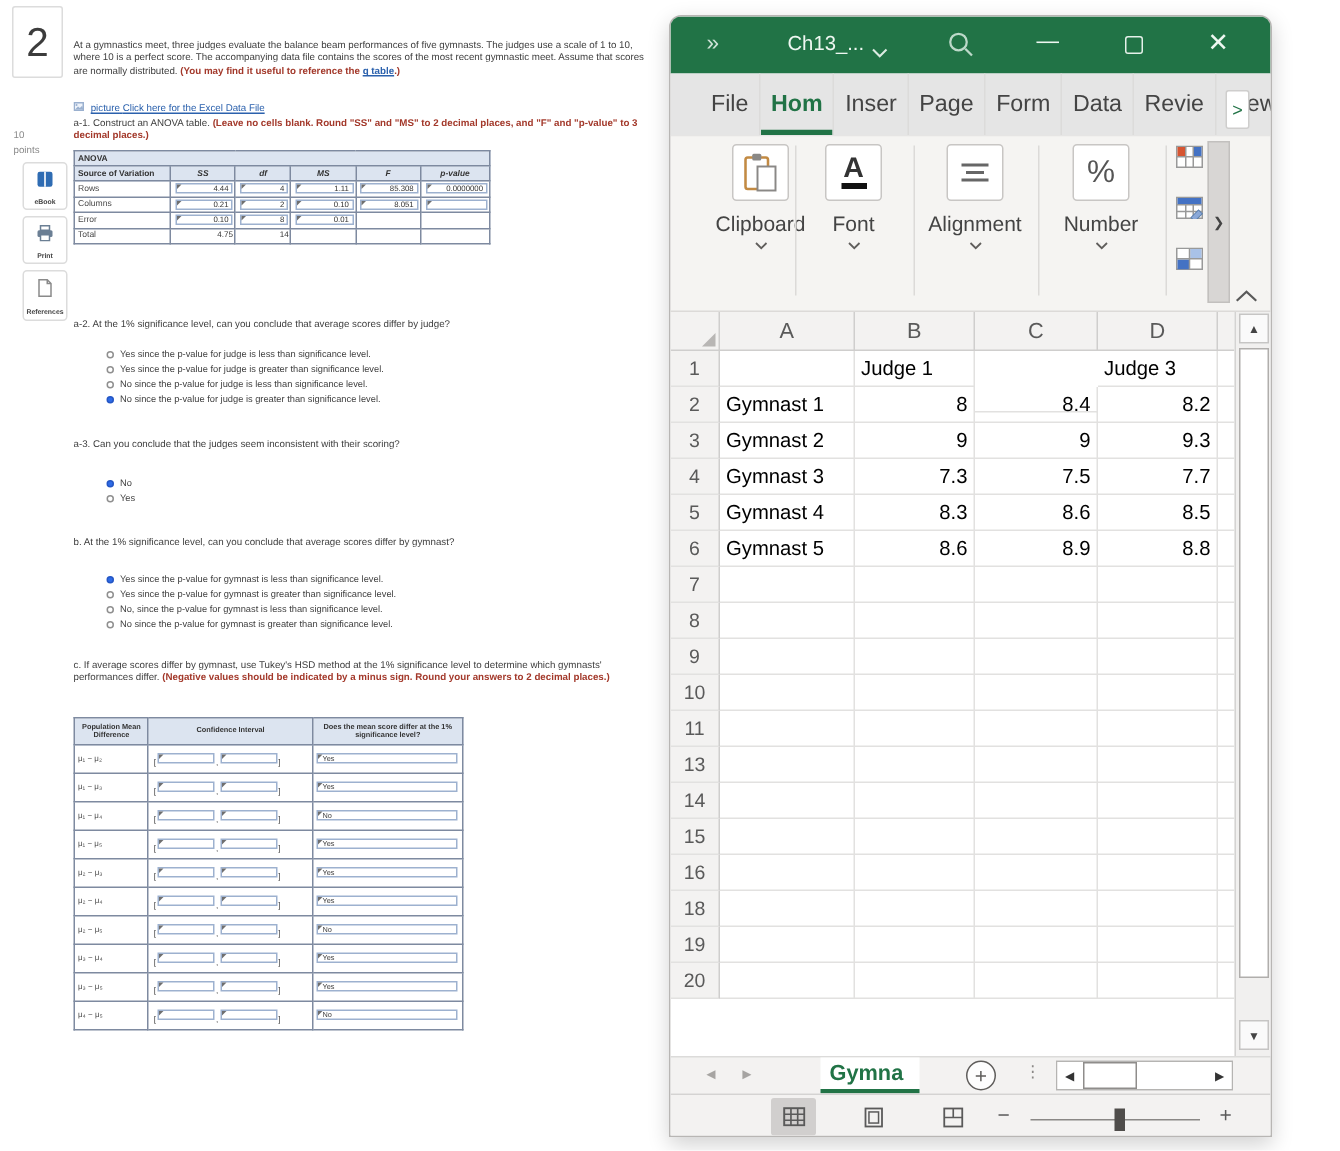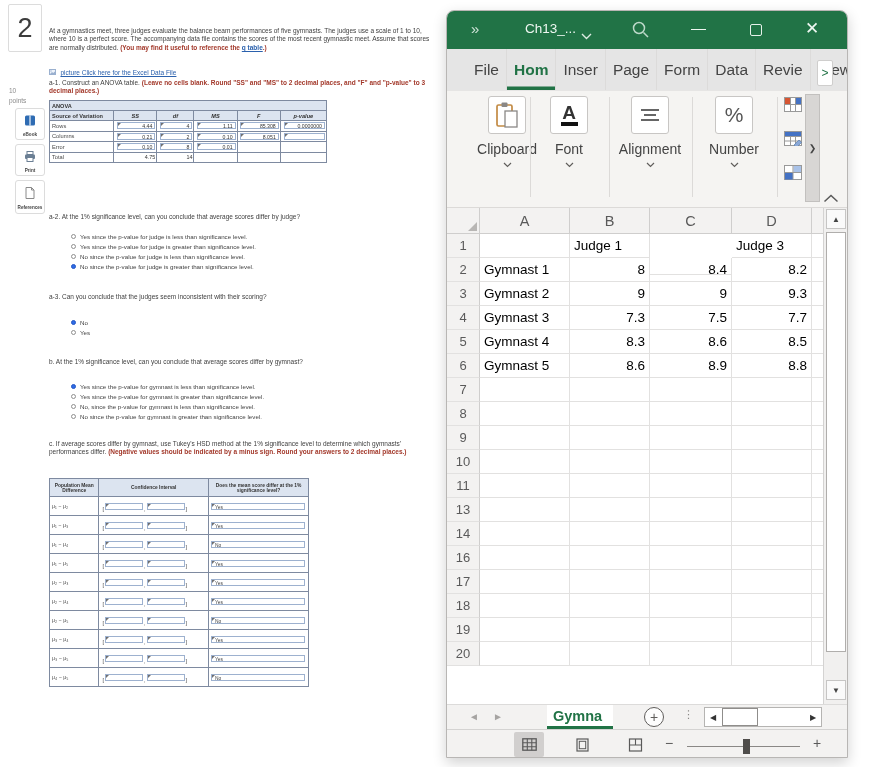--- a/index.html
+++ b/index.html
@@ -576,29 +576,29 @@
         </div>
         <div class="grow">
           <div class="rh">14</div>
           <div class="gc" style="width: 90px;"></div>
           <div class="gc" style="width: 80px;"></div>
           <div class="gc" style="width: 82px;"></div>
           <div class="gc" style="width: 80px;"></div>
           <div class="gc sliver"></div>
         </div>
         <div class="grow">
+          <div class="rh">15</div>
+          <div class="gc" style="width: 90px;"></div>
+          <div class="gc" style="width: 80px;"></div>
+          <div class="gc" style="width: 82px;"></div>
+          <div class="gc" style="width: 80px;"></div>
+          <div class="gc sliver"></div>
+        </div>
+        <div class="grow">
           <div class="rh">16</div>
-          <div class="gc" style="width: 90px;"></div>
-          <div class="gc" style="width: 80px;"></div>
-          <div class="gc" style="width: 82px;"></div>
-          <div class="gc" style="width: 80px;"></div>
-          <div class="gc sliver"></div>
-        </div>
-        <div class="grow">
-          <div class="rh">17</div>
           <div class="gc" style="width: 90px;"></div>
           <div class="gc" style="width: 80px;"></div>
           <div class="gc" style="width: 82px;"></div>
           <div class="gc" style="width: 80px;"></div>
           <div class="gc sliver"></div>
         </div>
         <div class="grow">
           <div class="rh">18</div>
           <div class="gc" style="width: 90px;"></div>
           <div class="gc" style="width: 80px;"></div>

